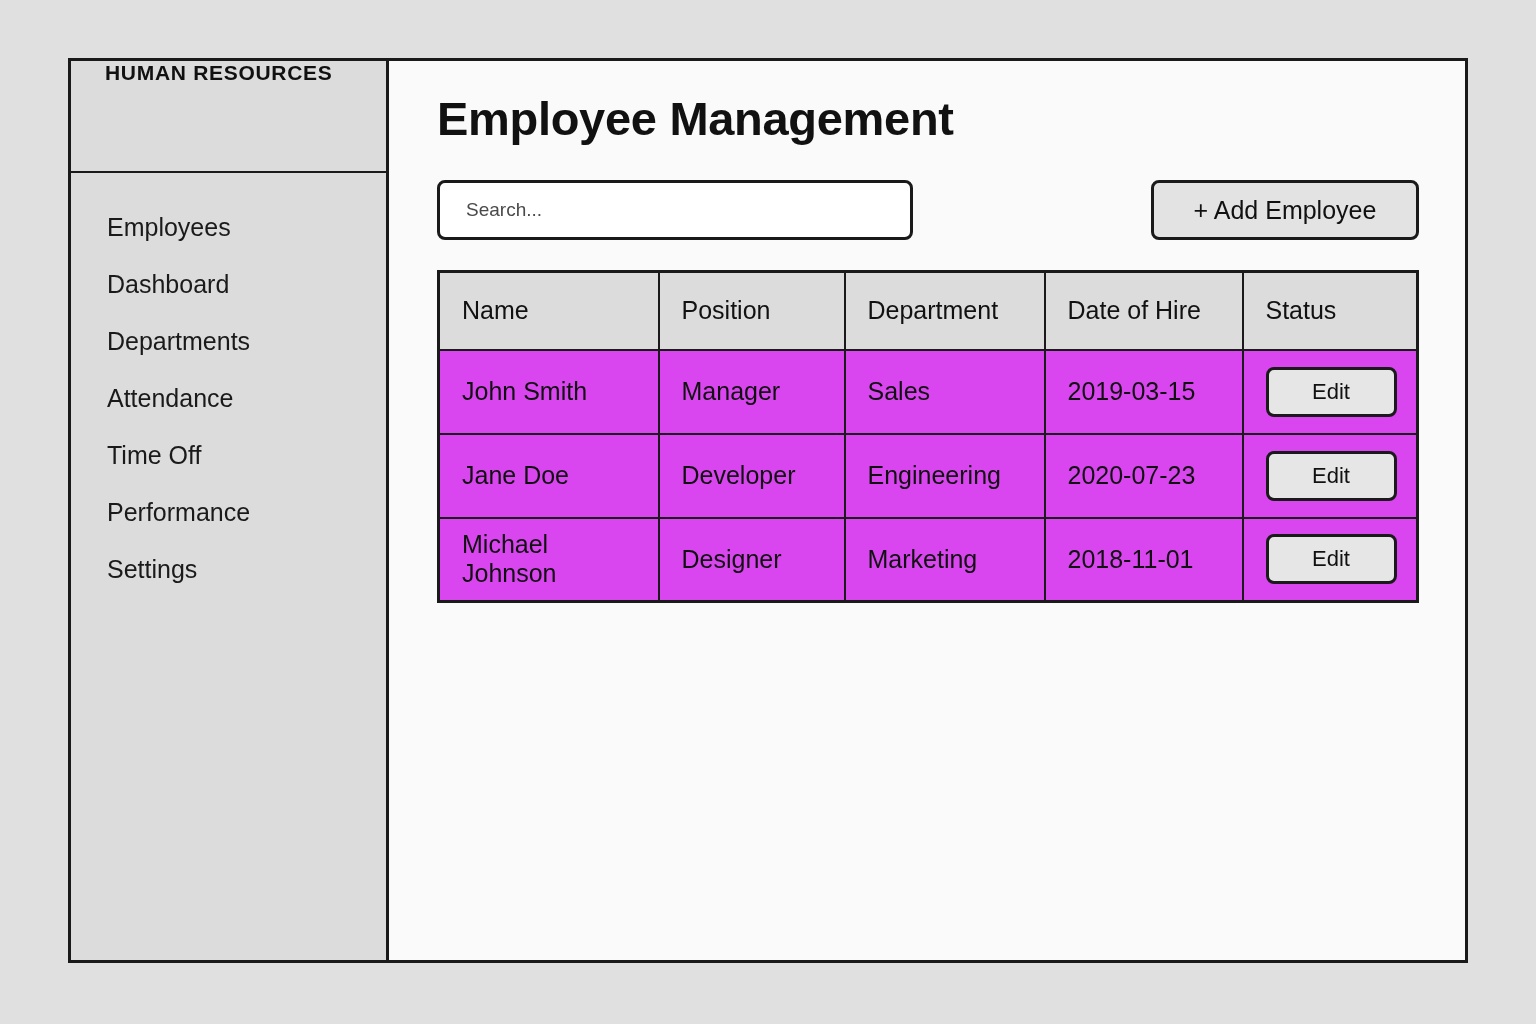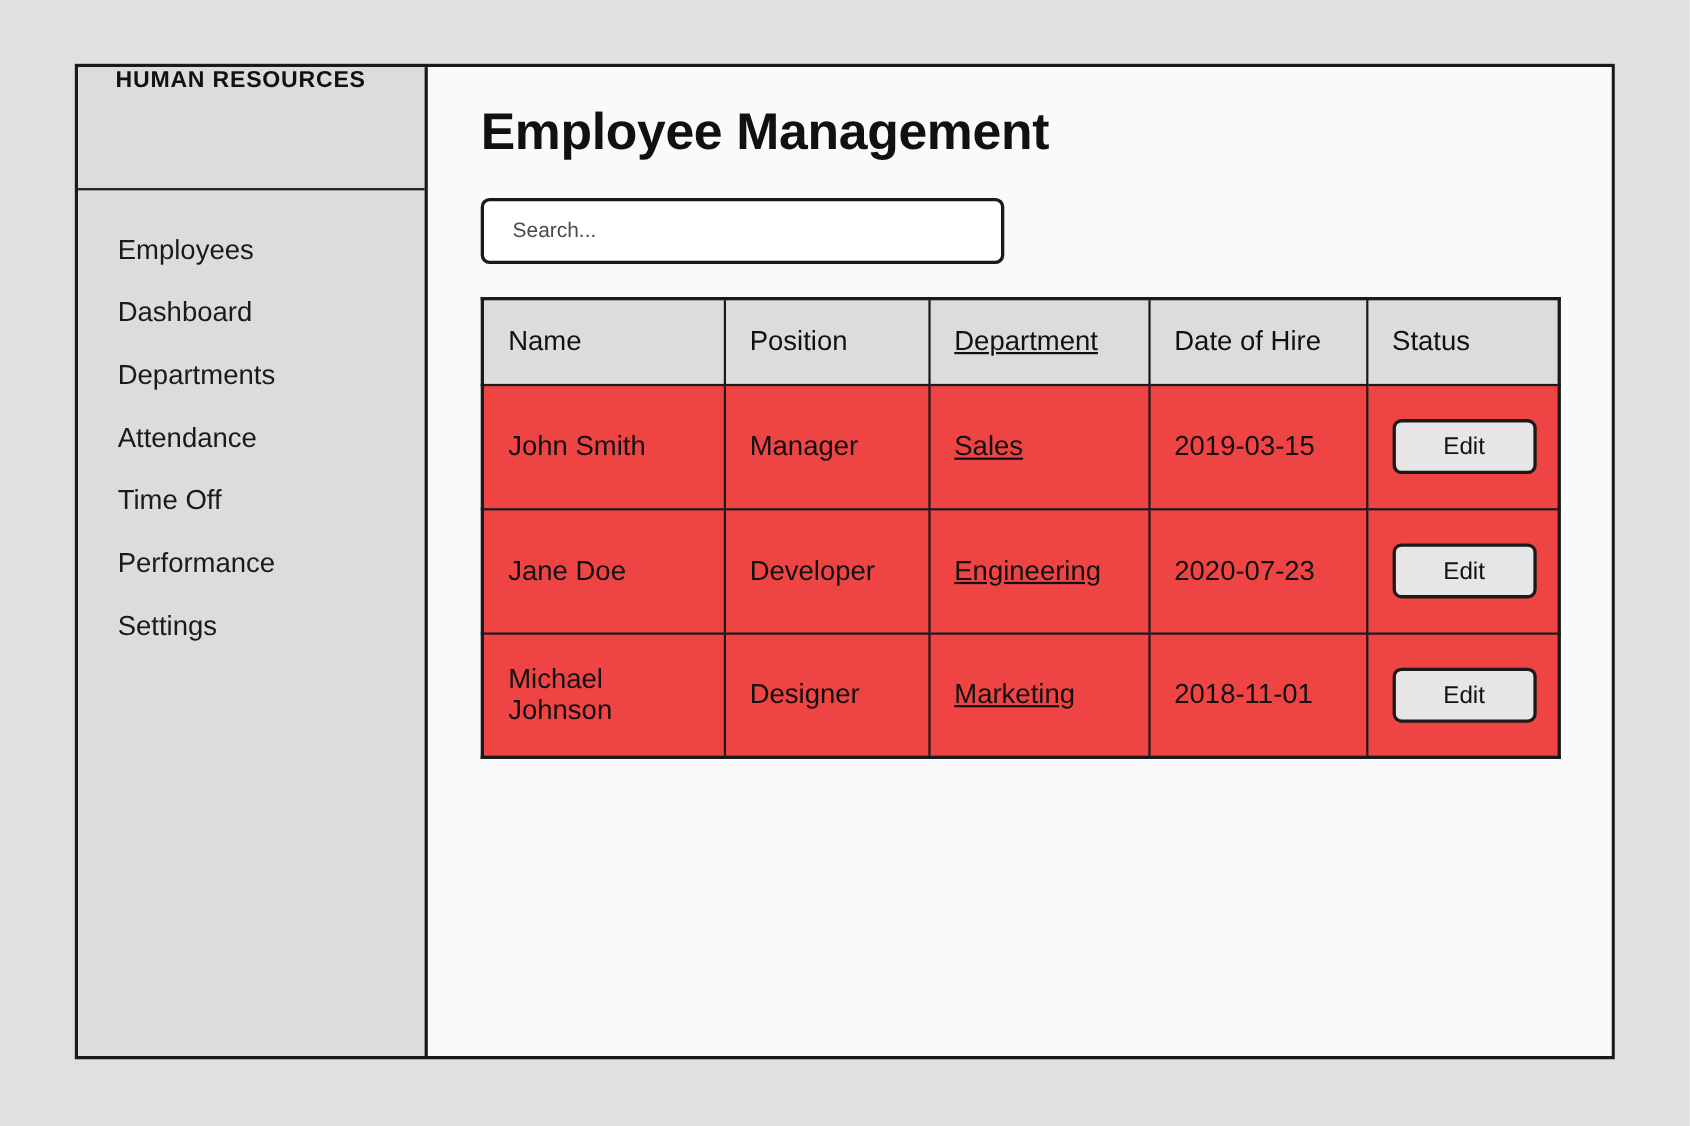--- a/index.html
+++ b/index.html
@@ -126,26 +126,26 @@
     color: #111;
     padding: 0 22px;
     font-weight: normal;
     box-sizing: border-box;
   }
   #employee-table thead th {
     height: 78px;
     background: #dcdcdc;
   }
   #employee-table tbody td {
-    height: 113px;
-    background: #ef4444;
+    height: 84px;
+    background: #d946ef;
   }
   .col-name { width: 220px; }
   .col-position { width: 186px; }
-  .col-department { width: 200px; text-decoration: underline; }
+  .col-department { width: 200px; }
   .col-date { width: 198px; }
   .col-status { width: 175px; }
 
   .edit-button {
     width: 131px;
     height: 50px;
     border: 3px solid #1a1a1a;
     border-radius: 8px;
     background: #e6e6e6;
     font-size: 22px;
@@ -189,20 +189,21 @@
         <span>Settings</span>
       </div>
     </nav>
   </div>
 
   <div id="main">
     <h1 id="page-title">Employee Management</h1>
 
     <div id="toolbar">
       <input id="search-input" type="text" placeholder="Search..." style="">
+      <button id="add-employee-button">+ Add Employee</button>
     </div>
 
     <table id="employee-table">
       <thead>
         <tr>
           <th class="col-name">Name</th>
           <th class="col-position">Position</th>
           <th class="col-department">Department</th>
           <th class="col-date">Date of Hire</th>
           <th class="col-status">Status</th>

